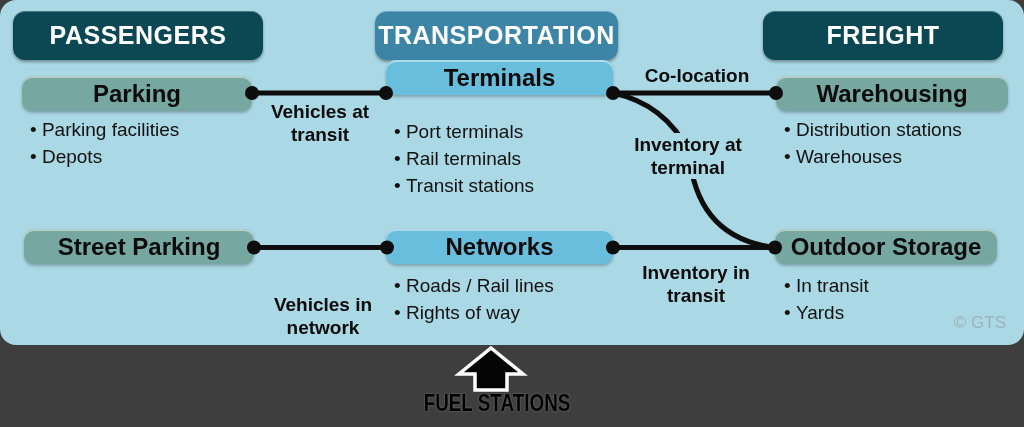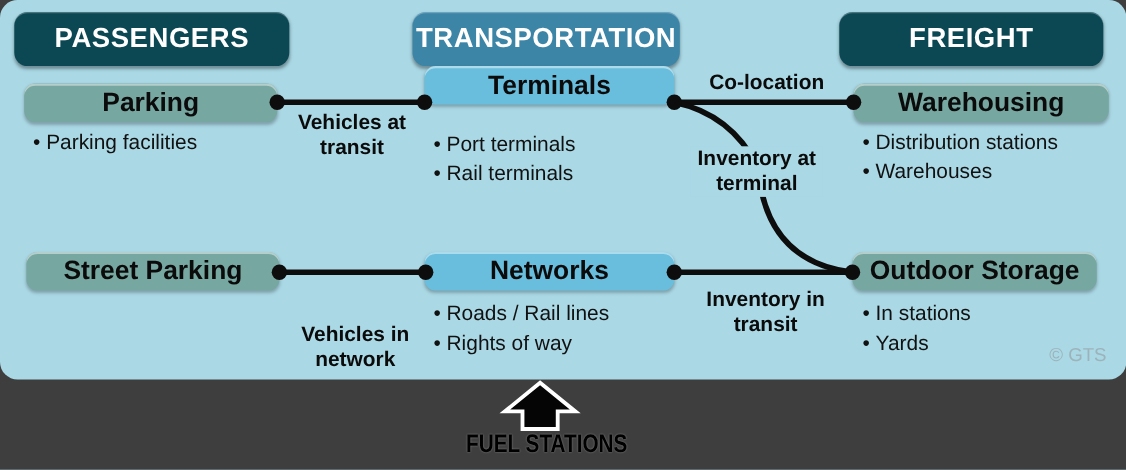--- a/index.html
+++ b/index.html
@@ -113,35 +113,37 @@
     </div>
     <div class="node node-blue" id="node-networks">
       <span>Networks</span>
     </div>
     <div class="node node-sage" id="node-outdoor">
       <span>Outdoor Storage</span>
     </div>
 
     <div class="bullets" id="list-parking">
       <div>Parking facilities</div>
+      <div>Depots</div>
     </div>
     <div class="bullets" id="list-terminals">
       <div>Port terminals</div>
       <div>Rail terminals</div>
+      <div>Transit stations</div>
     </div>
     <div class="bullets" id="list-warehousing">
       <div>Distribution stations</div>
       <div>Warehouses</div>
     </div>
     <div class="bullets" id="list-networks">
       <div>Roads / Rail lines</div>
       <div>Rights of way</div>
     </div>
     <div class="bullets" id="list-outdoor">
-      <div>In stations</div>
+      <div>In transit</div>
       <div>Yards</div>
     </div>
 
     <svg class="connector-layer" viewBox="0 0 1024 345">
       <g stroke="#0d0d0d" stroke-width="5" fill="none">
         <line x1="252" y1="93" x2="386" y2="93"></line>
         <line x1="613" y1="93" x2="776" y2="93"></line>
         <path d="M 613 93 Q 665 104 689 152 Q 696 238 775 247.5"></path>
         <line x1="254" y1="247.5" x2="387" y2="247.5"></line>
         <line x1="613" y1="247.5" x2="775" y2="247.5"></line>

